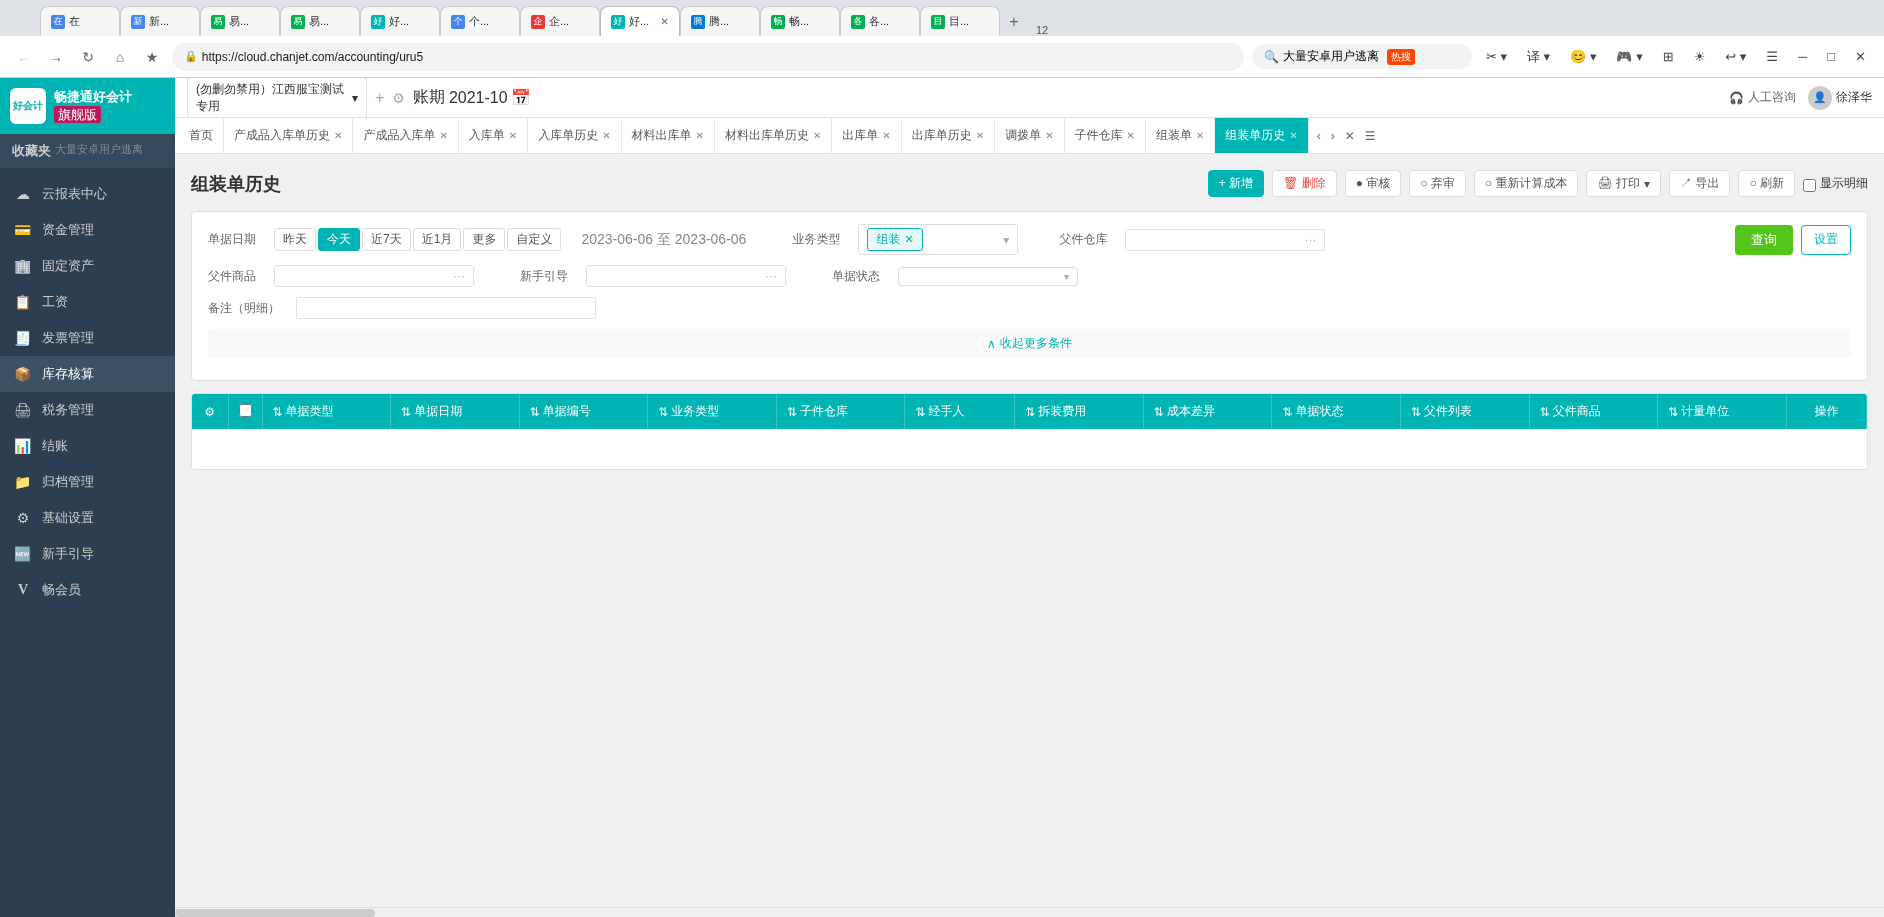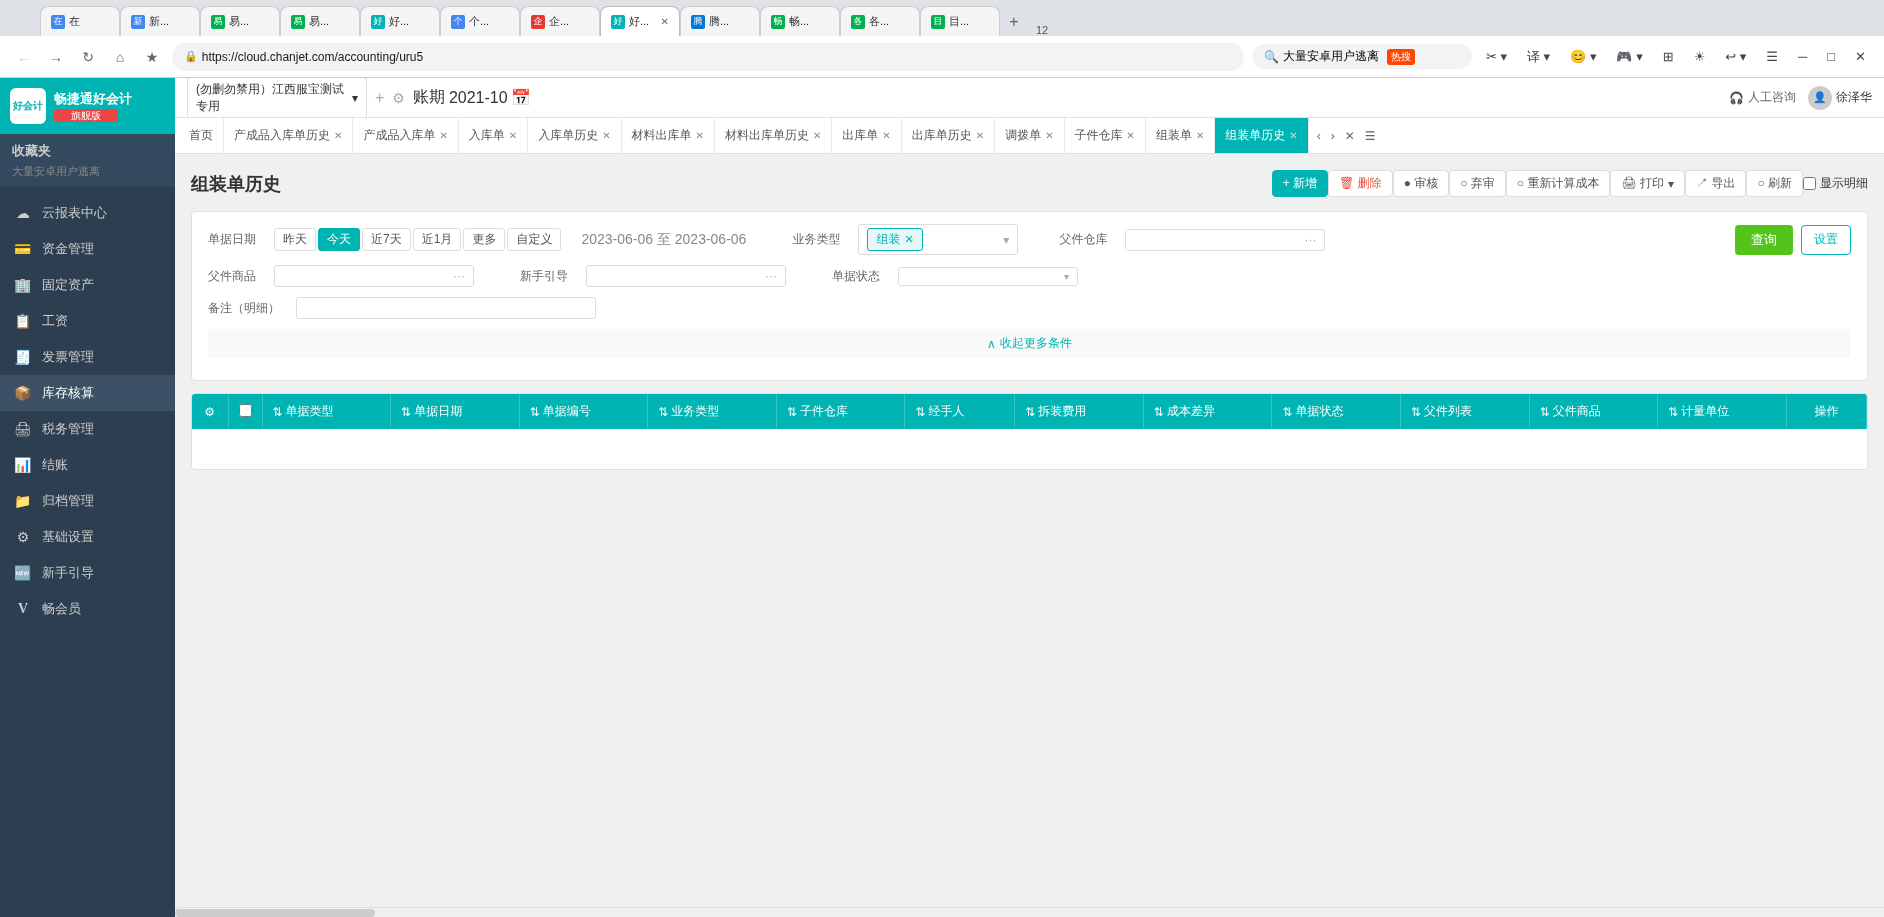--- a/index.html
+++ b/index.html
@@ -24,21 +24,21 @@
     .toolbar-icon-btn { font-size: 13px; color: #444; cursor: pointer; padding: 4px 6px; display: flex; align-items: center; gap: 2px; }
 
     
     .app-container { display: flex; height: calc(917px - 78px); }
 
     
     .sidebar { width: 175px; background: #2c3e50; height: 100%; display: flex; flex-direction: column; flex-shrink: 0; }
     .sidebar-logo { background: #00b4b4; padding: 10px; display: flex; align-items: center; gap: 8px; cursor: pointer; }
     .sidebar-logo-icon { width: 36px; height: 36px; background: #fff; border-radius: 6px; display: flex; align-items: center; justify-content: center; font-size: 10px; color: #00b4b4; font-weight: bold; }
 
-    .favorites-section { background: #34495e; padding: 8px 12px; display: flex; flex-direction: column; gap: 4px; }
+    .favorites-section { background: #34495e; padding: 8px 12px; display: flex; flex-direction: row; gap: 4px; }
 
     .sidebar-nav { flex: 1; overflow-y: auto; padding: 8px 0; }
     .sidebar-item { display: flex; align-items: center; padding: 9px 14px; cursor: pointer; color: #ccc; font-size: 13px; gap: 10px; }
     .sidebar-item.active { color: #fff; background: #3d5166; }
     .sidebar-icon { font-size: 14px; width: 18px; text-align: center; }
 
     
     .main-content { flex: 1; display: flex; flex-direction: column; overflow: hidden; background: #f0f0f0; }
 
     
@@ -54,26 +54,26 @@
     .nav-tab.active { background: #00b4b4; color: #fff; }
     .nav-tab-close { font-size: 10px; cursor: pointer; opacity: 0.7; }
     .nav-tab.active .nav-tab-close { color: #fff; }
     .nav-tab-scroll { display: flex; align-items: center; gap: 2px; padding: 0 4px; }
     .nav-scroll-btn { font-size: 12px; color: #666; cursor: pointer; padding: 2px 4px; }
 
     
     .page-content { flex: 1; padding: 16px; overflow-y: auto; }
     .page-title-bar { display: flex; align-items: center; justify-content: space-between; margin-bottom: 14px; }
     .page-title { font-size: 18px; font-weight: bold; color: #333; }
-    .action-bar { display: flex; align-items: center; }
+    .action-bar { display: flex; align-items: center; gap: 8px; }
     .action-btn { display: flex; align-items: center; gap: 4px; padding: 4px 10px; border: 1px solid #ddd; border-radius: 4px; background: #fff; font-size: 12px; color: #555; cursor: pointer; }
     .action-btn.primary { background: #00b4b4; color: #fff; border-color: #00b4b4; }
     .action-btn.danger-text { color: #e74c3c; }
 
-    .show-detail-checkbox { display: flex; align-items: center; gap: 4px; font-size: 12px; color: #333; cursor: pointer; }
+    .show-detail-checkbox { display: flex; align-items: flex-end; gap: 4px; font-size: 12px; color: #333; cursor: pointer; }
 
     
     .filter-area { background: #fff; border: 1px solid #e0e0e0; border-radius: 4px; padding: 12px 16px; margin-bottom: 12px; }
     .filter-row { display: flex; align-items: center; gap: 16px; margin-bottom: 10px; }
     .filter-row:last-child { margin-bottom: 0; }
     .filter-label { font-size: 12px; color: #666; white-space: nowrap; min-width: 50px; }
     .filter-date-btns { display: flex; align-items: center; gap: 2px; }
     .date-btn { padding: 2px 8px; border: 1px solid #ddd; border-radius: 3px; font-size: 12px; color: #555; cursor: pointer; background: #fff; }
     .date-btn.active { background: #00b4b4; color: #fff; border-color: #00b4b4; }
     .date-range { font-size: 14px; color: #888; margin-left: 4px; }
@@ -192,21 +192,21 @@
   </div>
 </div>
 
 <div class="app-container">
 
   <div class="sidebar">
     <div class="sidebar-logo">
       <div class="sidebar-logo-icon">好会计</div>
       <div>
         <div style="color:#fff;font-size:13px;font-weight:bold;">畅捷通好会计</div>
-        <span style="background:#ef4444;color:#fff;font-size:10px;padding:1px 17px;border-radius:2px;">旗舰版</span>
+        <span style="background:#be185d;color:#fff;font-size:13px;padding:1px 4px;border-radius:2px;">旗舰版</span>
       </div>
     </div>
 
     <div class="favorites-section">
       <div style="color:#ccc;font-size:13px;font-weight:bold;">收藏夹</div>
       <div style="color:#888;font-size:11px;cursor:pointer;">大量安卓用户逃离</div>
     </div>
 
     <div class="sidebar-nav">
       <div class="sidebar-item">

